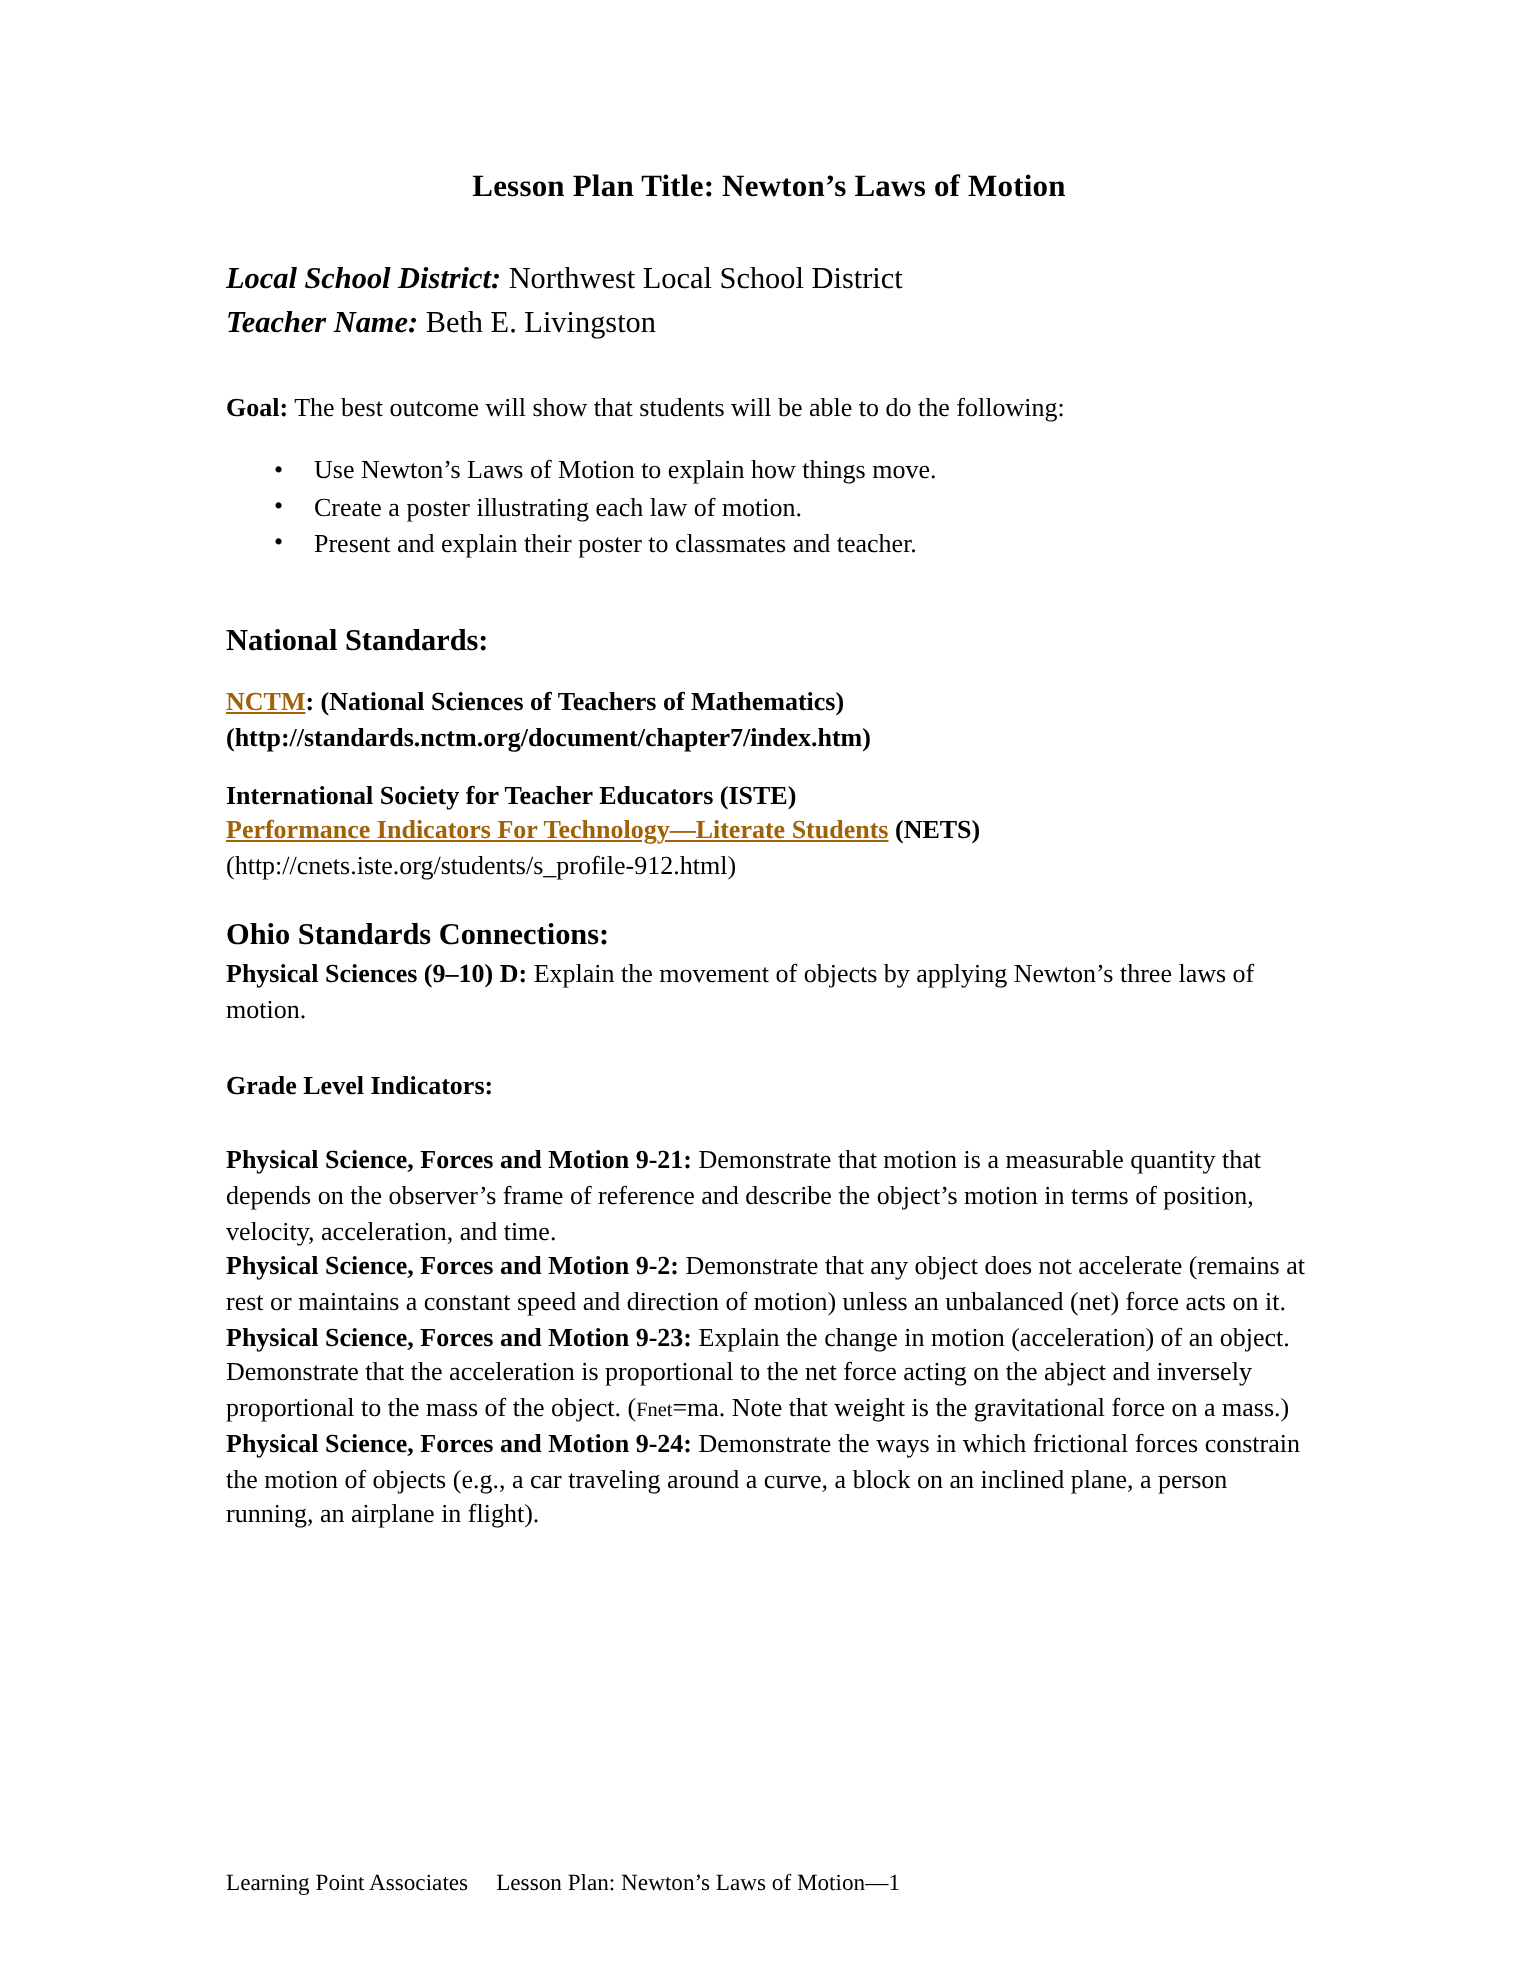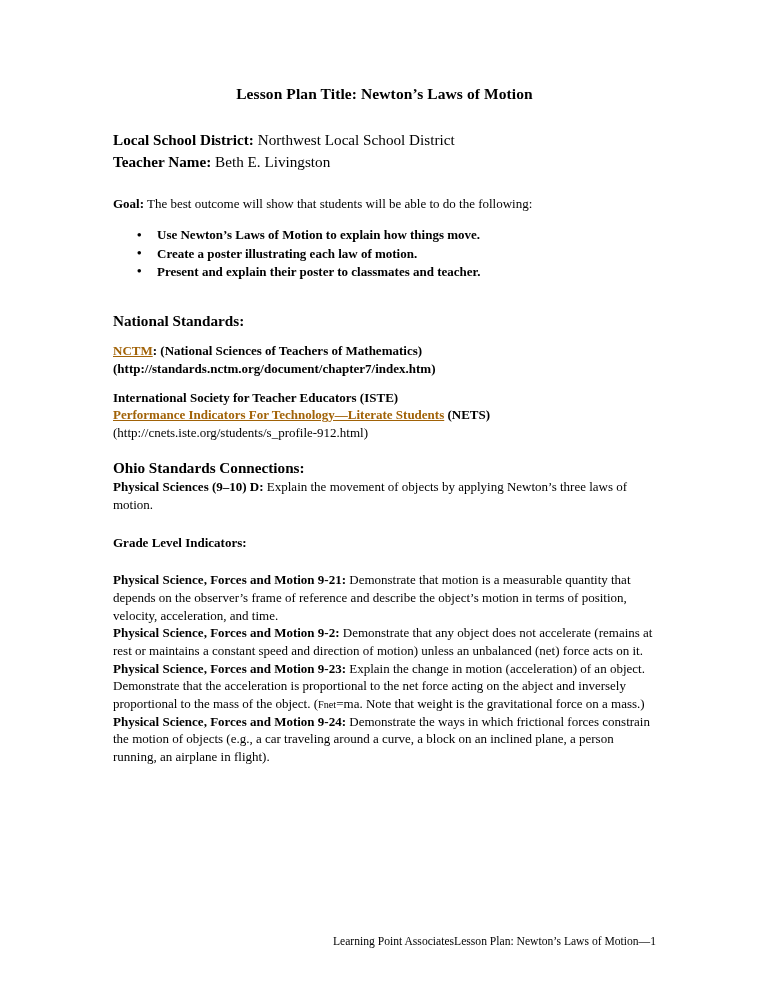--- a/index.html
+++ b/index.html
@@ -43,20 +43,21 @@
   .ident-block {
     margin: 0 0 22px 0;
   }
   .ident-line {
     font-size: 15.2px;
     line-height: 1.42;
     margin: 0;
   }
   .ident-line .lbl {
     font-weight: bold;
+    font-style: italic;
   }
 
   
   .meta-block {
     margin: 0 0 22px 0;
   }
   .meta-line {
     font-size: 13px;
     line-height: 1.35;
     margin: 0;
@@ -73,21 +74,20 @@
   }
   .goal-line .lbl {
     font-weight: bold;
   }
 
   
   ul.goal-list {
     list-style: none;
     margin: 4px 0 30px 0;
     padding: 0;
-    font-weight: bold;
   }
   ul.goal-list li {
     font-size: 13px;
     line-height: 1.42;
     position: relative;
     padding-left: 44px;
     margin: 0;
   }
   ul.goal-list li::before {
     content: "\2022";
@@ -141,24 +141,25 @@
     font-size: 10.2px;
   }
 
   
   .footer {
     position: absolute;
     left: 113px;
     top: 934px;
     width: 543px;
     display: flex;
-    justify-content: flex-end;
+    justify-content: flex-start;
     align-items: baseline;
     font-size: 11.6px;
     line-height: 1.3;
+    gap: 14px;
   }
   .footer .f-right {
     text-align: right;
   }
 </style>
 </head>
 <body>
 
 <div class="page">
 

